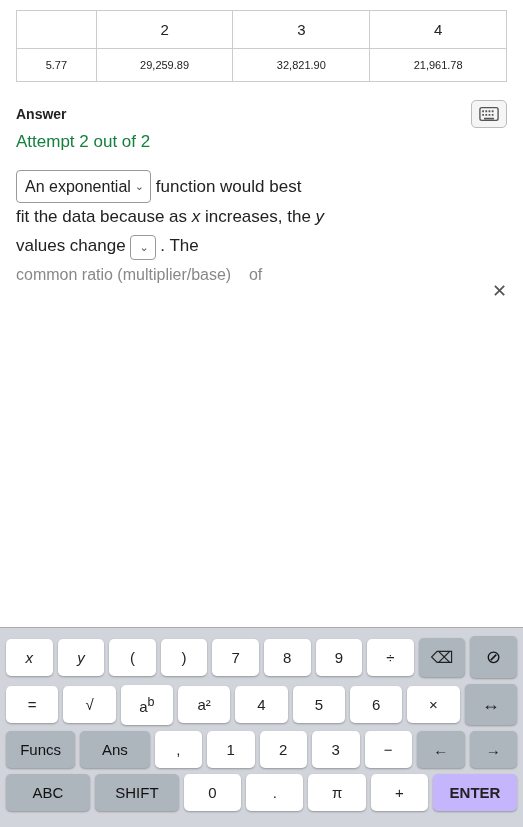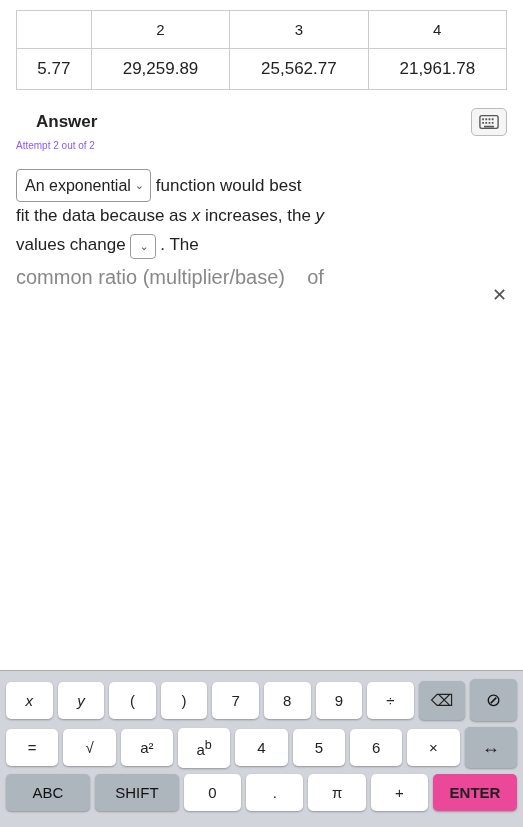--- a/index.html
+++ b/index.html
@@ -26,57 +26,56 @@
       border: 1px solid #ccc;
       padding: 10px 8px;
       text-align: center;
       font-size: 15px;
     }
     th {
       font-weight: normal;
       background: #fff;
     }
     td {
-      font-size: 17px;
+      font-size: 11px;
       margin-left: 16px;
     }
 
     
     .answer-section {
       padding: 18px 16px 10px 16px;
     }
     .answer-header {
       display: flex;
       align-items: center;
       justify-content: space-between;
       margin-bottom: 4px;
     }
     .answer-title {
       font-weight: bold;
-      font-size: 17px;
-      margin-left: 20px;
+      font-size: 14px;
     }
     .keyboard-toggle {
       width: 36px;
       height: 28px;
       border: 1px solid #bbb;
       border-radius: 5px;
       display: flex;
       align-items: center;
       justify-content: center;
       cursor: pointer;
       background: #f5f5f5;
     }
     .keyboard-toggle svg {
       width: 20px;
       height: 16px;
     }
     .attempt-text {
-      font-size: 10px;
-      color: #8b5cf6;
+      font-size: 17px;
+      color: #15803d;
       margin-bottom: 18px;
     }
 
     
     .answer-text {
       font-size: 17px;
       line-height: 1.7;
       color: #222;
       position: relative;
     }
@@ -136,21 +135,21 @@
       color: #222;
     }
     .kb-key.dark {
       background: #adb5bd;
       color: #111;
     }
     .kb-key.wide {
       flex: 1.5;
     }
     .kb-key.enter {
-      background: #ec4899;
+      background: #c4b5fd;
       font-weight: bold;
       flex: 1.5;
     }
     .kb-key.backspace-key {
       background: #adb5bd;
       font-size: 16px;
     }
     .kb-key.arrow-key {
       background: #adb5bd;
     }
@@ -165,21 +164,21 @@
         <th></th>
         <th>2</th>
         <th>3</th>
         <th>4</th>
       </tr>
     </thead>
     <tbody>
       <tr>
         <td>5.77</td>
         <td>29,259.89</td>
-        <td>25,562.77</td>
+        <td>32,821.90</td>
         <td>21,961.78</td>
       </tr>
     </tbody>
   </table>
 </div>
 
 <div class="answer-section">
   <div class="answer-header">
     <span class="answer-title">Answer</span>
     <div class="keyboard-toggle">
@@ -205,21 +204,21 @@
         <span>An exponential</span>
         <span class="chevron">⌄</span>
       </span>
       <span> function would best<br>fit the data because as <em>x</em> increases, the <em>y</em><br>values change </span>
       <span class="dropdown-inline">
         <span class="chevron">⌄</span>
       </span>
       <span>. The</span>
     </span>
     <br>
-    <span style="color:#888; font-size:20px;">common ratio (multiplier/base) &nbsp;&nbsp;&nbsp;of</span>
+    <span style="color:#888; font-size:16px;">common ratio (multiplier/base) &nbsp;&nbsp;&nbsp;of</span>
     <span class="close-x">✕</span>
   </div>
 </div>
 
 <div class="keyboard-section">
 
   <div class="kb-row">
     <button class="kb-key"><em>x</em></button>
     <button class="kb-key"><em>y</em></button>
     <button class="kb-key">(</button>
@@ -228,29 +227,40 @@
     <button class="kb-key">8</button>
     <button class="kb-key">9</button>
     <button class="kb-key">÷</button>
     <button class="kb-key backspace-key">⌫</button>
     <button class="kb-key dark" style="font-size:18px;">⊘</button>
   </div>
 
   <div class="kb-row">
     <button class="kb-key">=</button>
     <button class="kb-key">√</button>
+    <button class="kb-key">a<sup>b</sup></button>
     <button class="kb-key">a²</button>
-    <button class="kb-key">a<sup>b</sup></button>
     <button class="kb-key">4</button>
     <button class="kb-key">5</button>
     <button class="kb-key">6</button>
     <button class="kb-key">×</button>
     <button class="kb-key arrow-key" style="font-size:18px;">↔</button>
   </div>
 
+  <div class="kb-row">
+    <button class="kb-key dark wide">Funcs</button>
+    <button class="kb-key dark wide">Ans</button>
+    <button class="kb-key">,</button>
+    <button class="kb-key">1</button>
+    <button class="kb-key">2</button>
+    <button class="kb-key">3</button>
+    <button class="kb-key">−</button>
+    <button class="kb-key arrow-key">←</button>
+    <button class="kb-key arrow-key">→</button>
+  </div>
 
   <div class="kb-row">
     <button class="kb-key dark wide">ABC</button>
     <button class="kb-key dark wide">SHIFT</button>
     <button class="kb-key">0</button>
     <button class="kb-key">.</button>
     <button class="kb-key">π</button>
     <button class="kb-key">+</button>
     <button class="kb-key enter">ENTER</button>
   </div>

